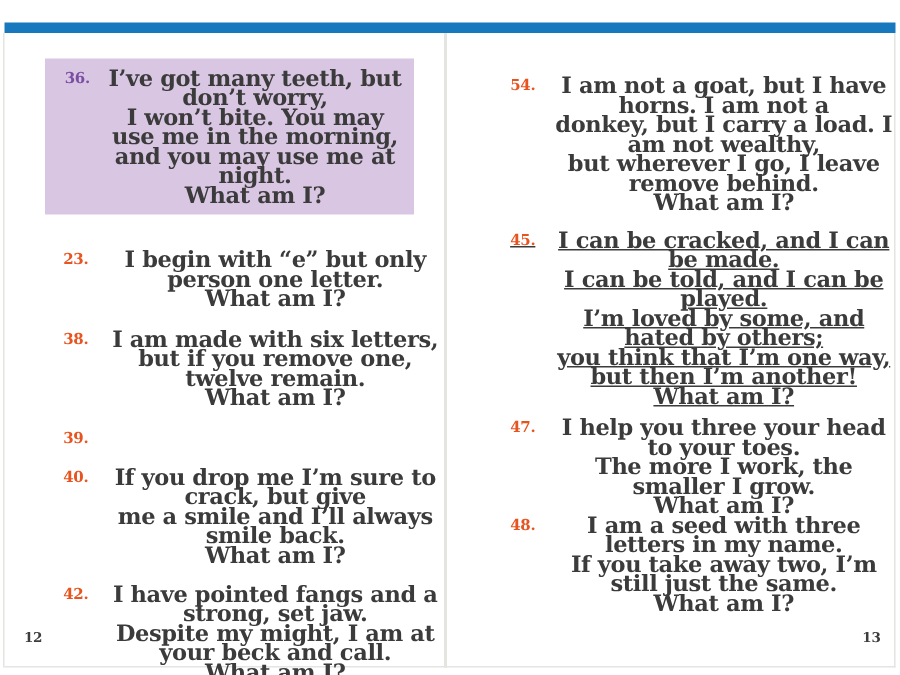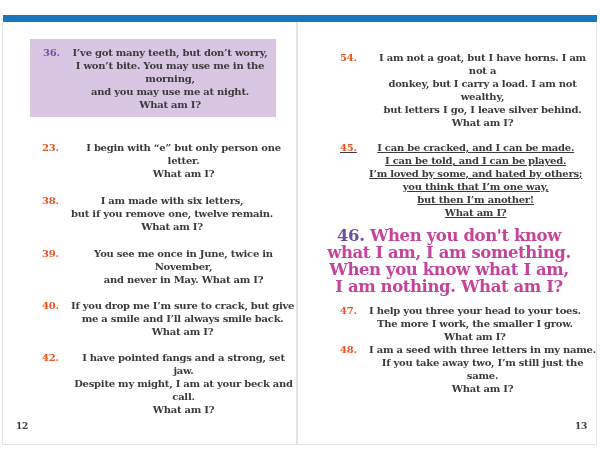--- a/index.html
+++ b/index.html
@@ -31,21 +31,21 @@
 
   .riddle { display: flex; align-items: flex-start; text-align: center; }
   .riddle .num {
     flex: 0 0 21px;
     font-size: 10px; line-height: 13px;
     color: var(--number-orange, #e85420);
     letter-spacing: -0.2px;
   }
   .riddle .text {
     margin-left: 10px;
-    font-size: 10px; line-height: 13px;
+    font-size: 15px; line-height: 13px;
     letter-spacing: -0.25px;
     white-space: pre-line;
   }
   .riddle.highlight {
     background: var(--highlight-lavender, #d9c6e2);
     margin-left: -10px;
     width: 246px;
     box-sizing: border-box;
     padding: 7px 8px 6px 11px;
   }
@@ -107,57 +107,51 @@
 What am I?</div>
       </div>
       <div class="riddle" data-name="riddle-38">
         <div class="num" data-name="riddle-number">38.</div>
         <div class="text" data-name="riddle-text">I am made with six letters,
 but if you remove one, twelve remain.
 What am I?</div>
       </div>
       <div class="riddle" data-name="riddle-39">
         <div class="num" data-name="riddle-number">39.</div>
-        <div class="text" data-name="riddle-text">You see me once in June, twice in November,
-and never in May. What am I?</div>
       </div>
       <div class="riddle" data-name="riddle-40">
         <div class="num" data-name="riddle-number">40.</div>
         <div class="text" data-name="riddle-text">If you drop me I’m sure to crack, but give
 me a smile and I’ll always smile back.
 What am I?</div>
       </div>
       <div class="riddle" data-name="riddle-42">
         <div class="num" data-name="riddle-number">42.</div>
         <div class="text" data-name="riddle-text">I have pointed fangs and a strong, set jaw.
 Despite my might, I am at your beck and call.
 What am I?</div>
       </div>
     </div>
   <div class="page page-right" id="right-riddles" data-name="right-page">
       <div class="riddle" data-name="riddle-43">
         <div class="num" data-name="riddle-number">54.</div>
         <div class="text" data-name="riddle-text">I am not a goat, but I have horns. I am not a
 donkey, but I carry a load. I am not wealthy,
-but letters I go, I leave silver behind.
+but wherever I go, I leave remove behind.
 What am I?</div>
       </div>
       <div class="riddle" data-name="riddle-45">
         <div class="num" data-name="riddle-number">45.</div>
         <div class="text" data-name="riddle-text">I can be cracked, and I can be made.
 I can be told, and I can be played.
 I’m loved by some, and hated by others;
 you think that I’m one way,
 but then I’m another!
 What am I?</div>
       </div>
-      <div class="riddle feature" data-name="feature-riddle-46"><span class="fnum" data-name="riddle-number">46.</span> <span class="ftext" data-name="riddle-text">When you don't know
-what I am, I am something.
-When you know what I am,
-I am nothing. What am I?</span></div>
       <div class="riddle" data-name="riddle-47">
         <div class="num" data-name="riddle-number">47.</div>
         <div class="text" data-name="riddle-text">I help you three your head to your toes.
 The more I work, the smaller I grow.
 What am I?</div>
       </div>
       <div class="riddle" data-name="riddle-48">
         <div class="num" data-name="riddle-number">48.</div>
         <div class="text" data-name="riddle-text">I am a seed with three letters in my name.
 If you take away two, I’m still just the same.

